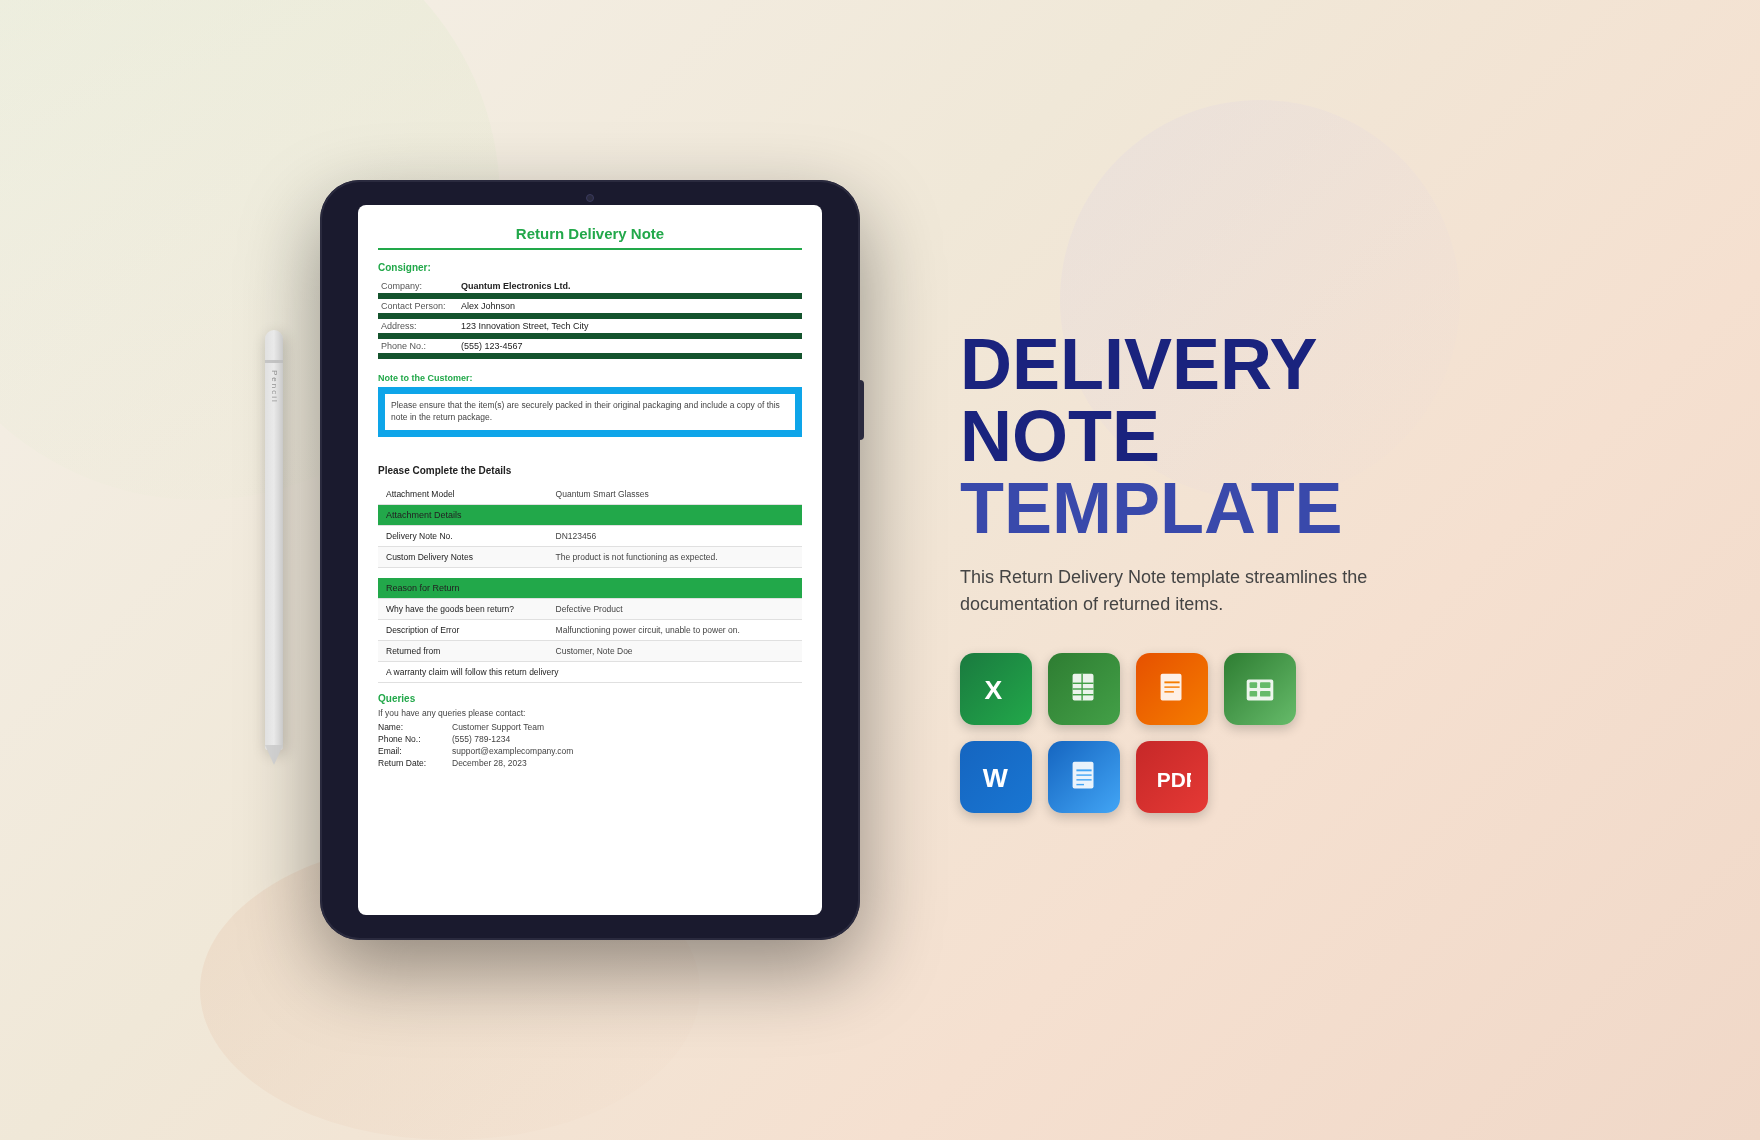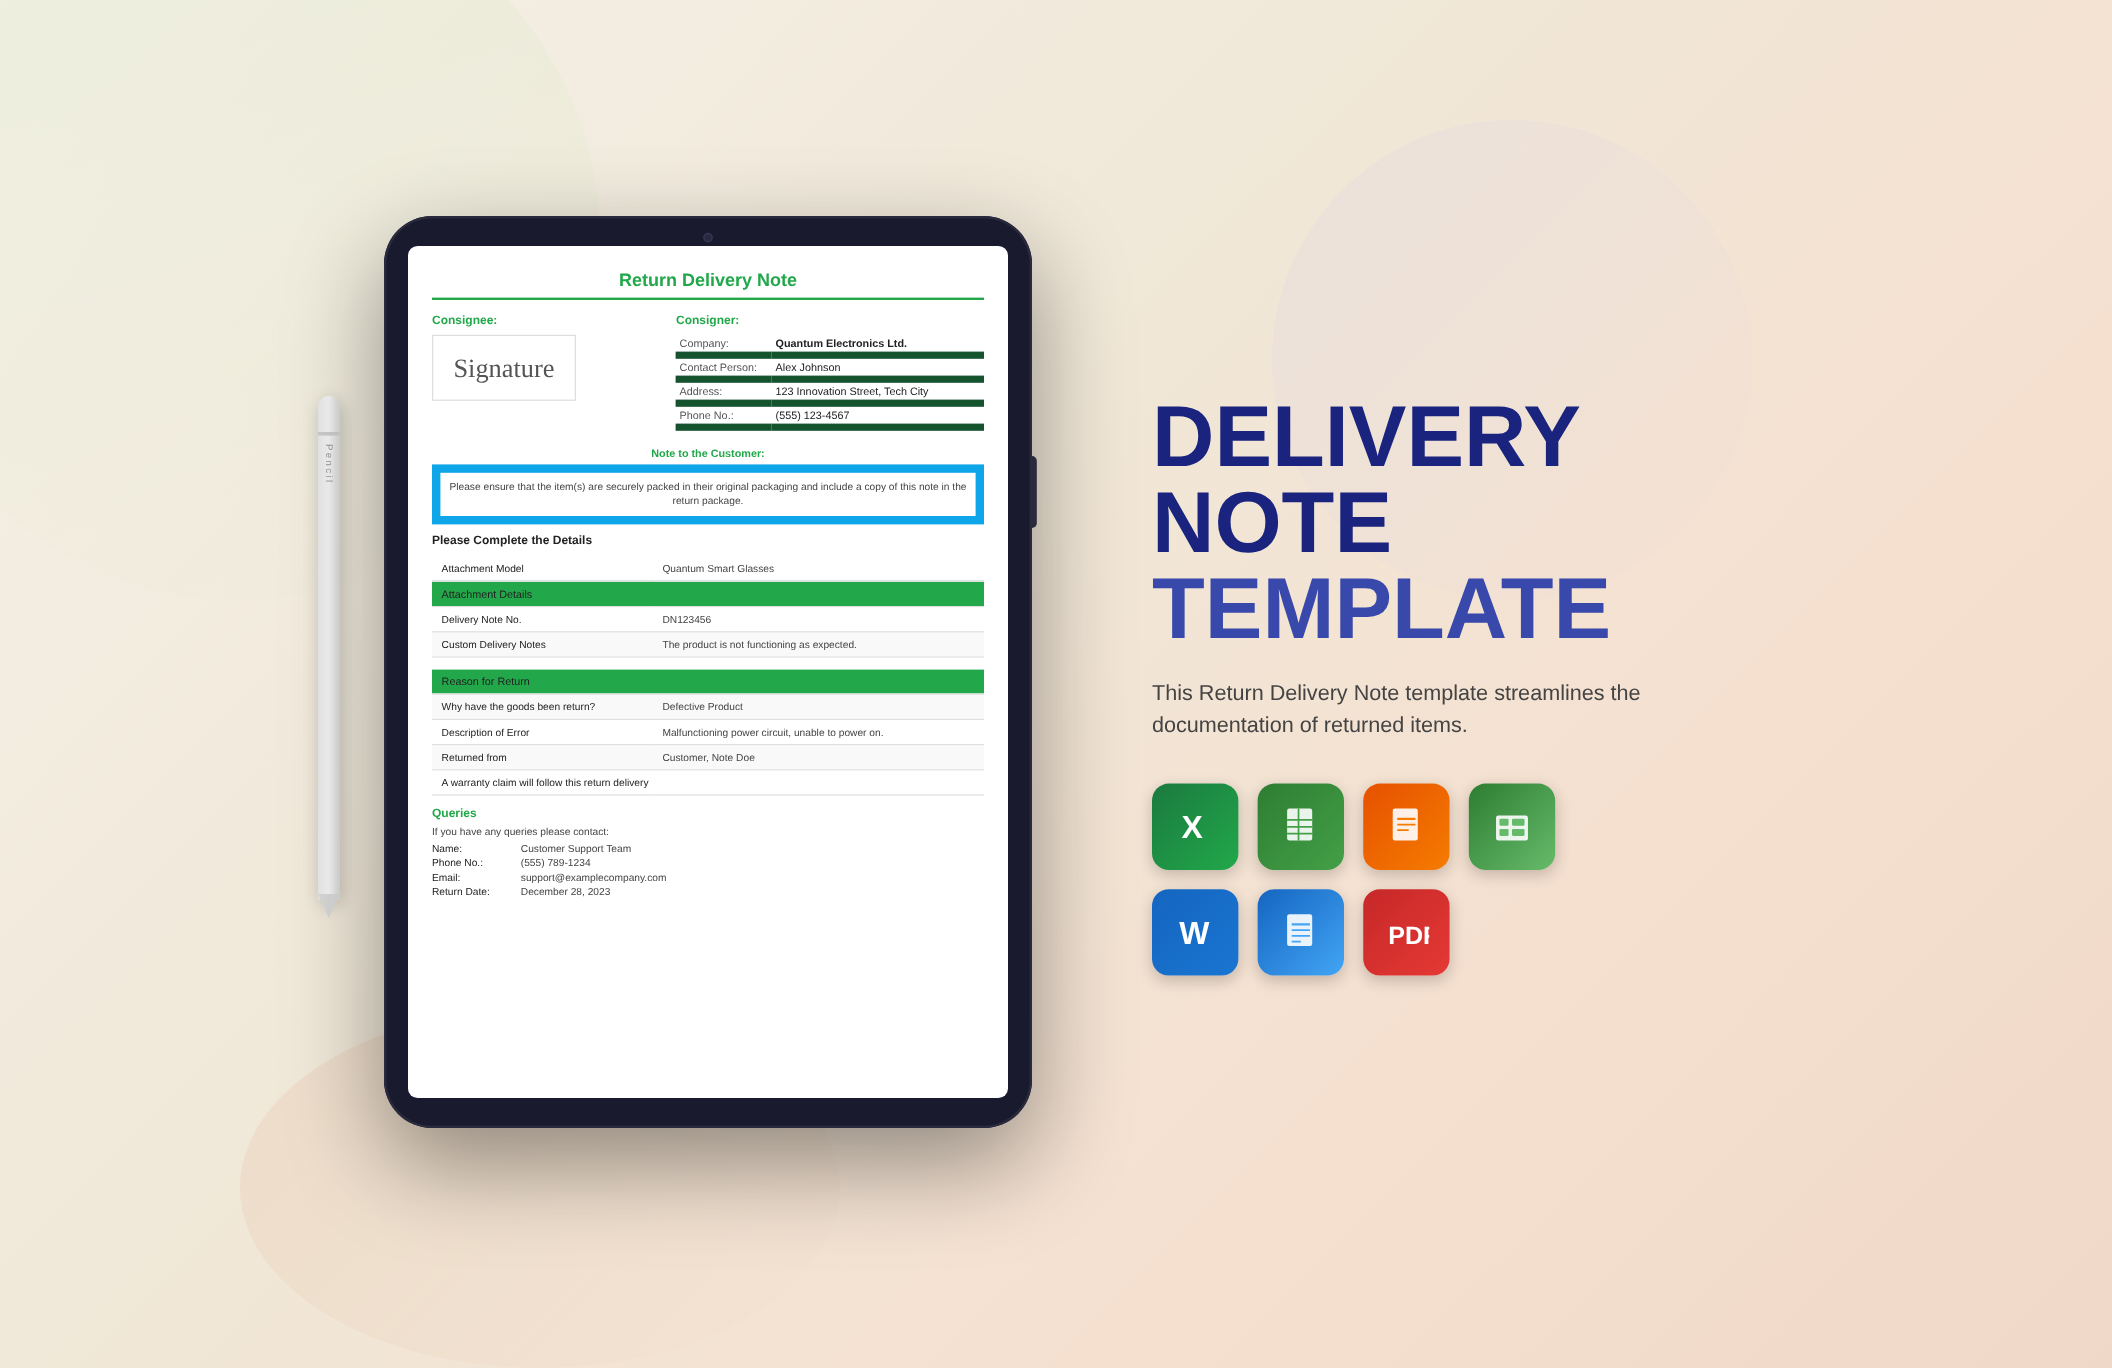--- a/index.html
+++ b/index.html
@@ -65,21 +65,21 @@
       background: #1a1a2e;
       border-radius: 40px;
       position: relative;
       box-shadow: 0 30px 80px rgba(0,0,0,0.4), inset 0 0 0 2px #2a2a3e;
       display: flex;
       align-items: center;
       justify-content: center;
     }
 
     .tablet-screen {
-      width: 500px;
+      width: 464px;
       height: 710px;
       background: #fff;
       border-radius: 8px;
       overflow-y: auto;
       overflow-x: hidden;
       padding: 20px;
     }
 
     .tablet-screen::-webkit-scrollbar { display: none; }
 
@@ -215,22 +215,21 @@
     }
     .consigner-table .value-col {
       color: #222;
       font-weight: 500;
     }
     .consigner-table .bold-val {
       font-weight: bold;
     }
 
     .note-section {
-      margin-bottom: 8px;
-      text-align: center;
+      margin-bottom: 28px;
     }
     .note-label {
       color: #22a84a;
       font-size: 9px;
       font-weight: bold;
       margin-bottom: 4px;
     }
     .note-text {
       font-size: 8.5px;
       color: #444;
@@ -383,26 +382,20 @@
     <div class="tablet-body">
       <div class="tablet-camera"></div>
       <div class="tablet-side-btn"></div>
 
       <div class="tablet-screen">
 
         <div class="doc-title">Return Delivery Note</div>
 
         <div class="doc-parties">
 
-          <div class="doc-consignee">
-            <div class="party-label">Consignee:</div>
-            <div class="signature-box">
-              <span class="signature-text">Signature</span>
-            </div>
-          </div>
 
           <div class="doc-consigner">
             <div class="party-label">Consigner:</div>
             <table class="consigner-table">
               <tbody>
                   <tr>
                 <td class="label-col">Company:</td>
                 <td class="value-col bold-val">Quantum Electronics Ltd.</td>
               </tr>
               <tr>

